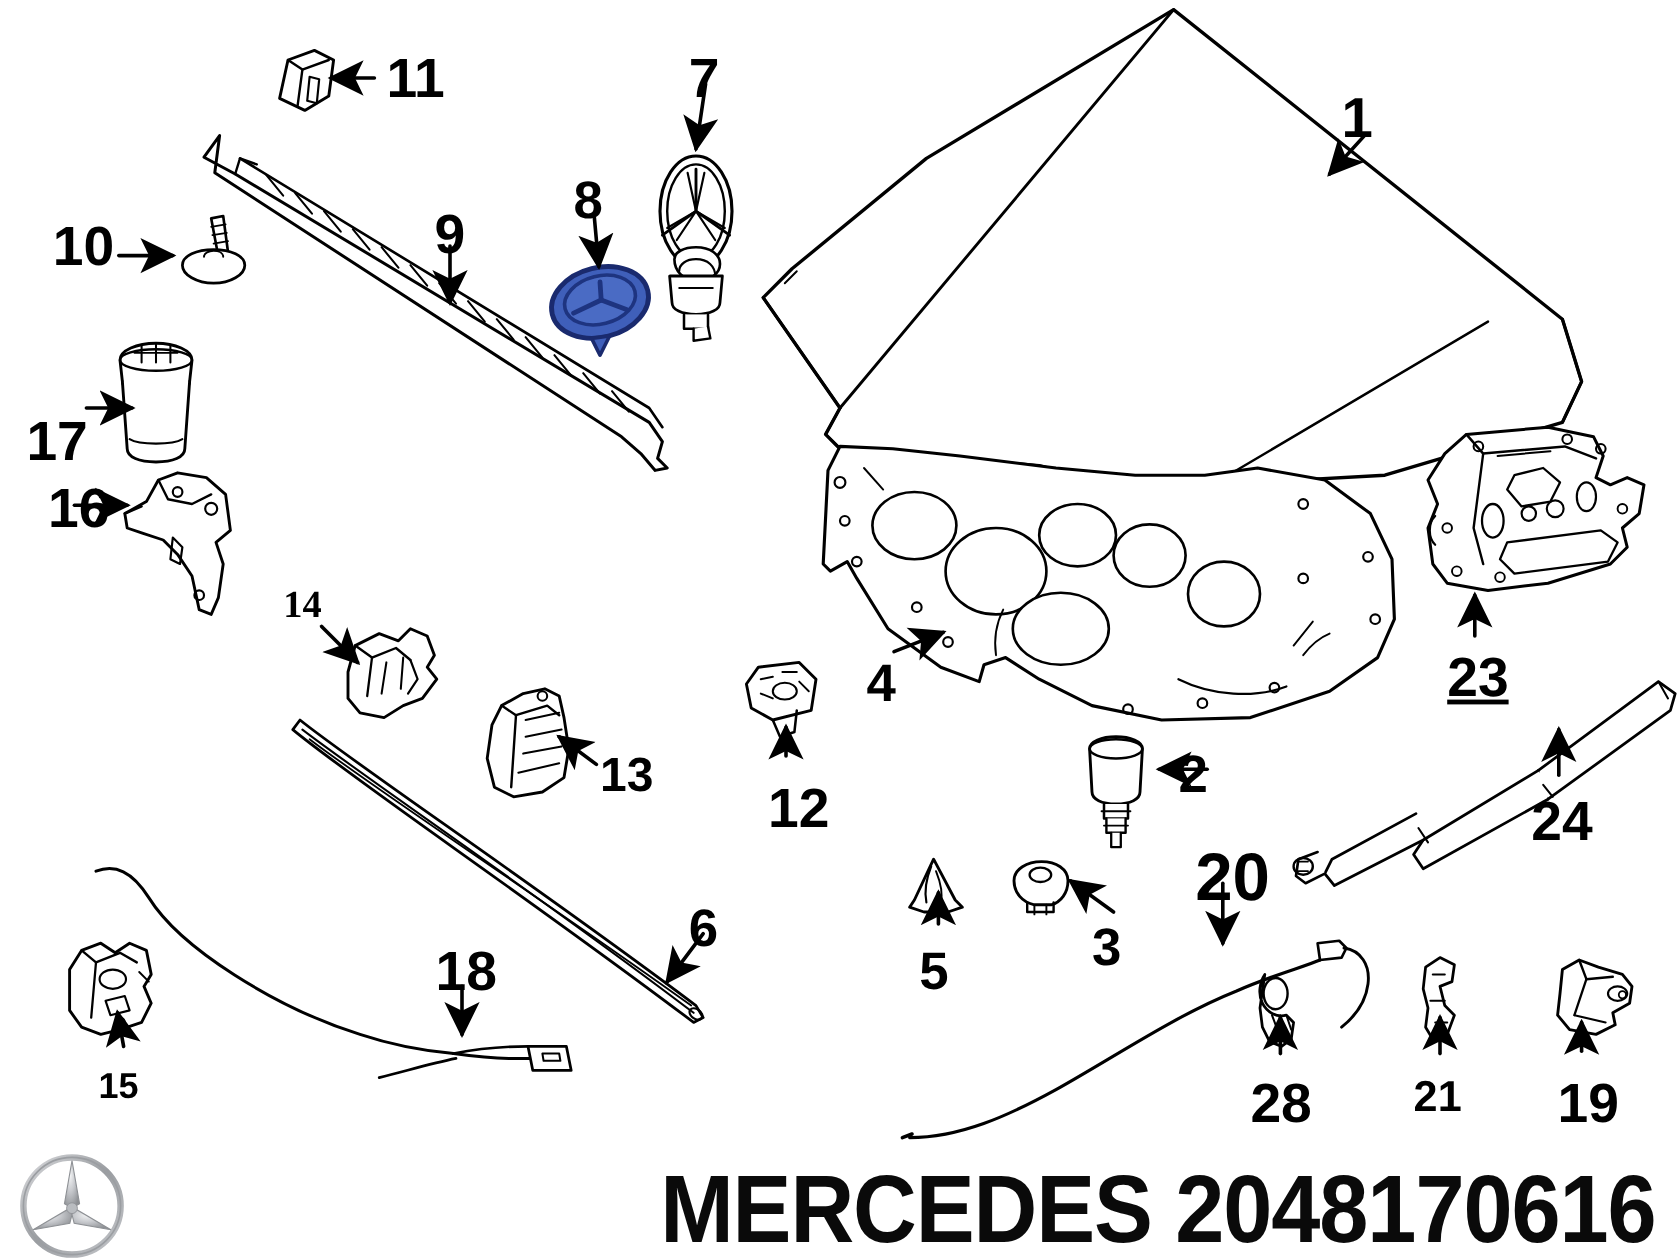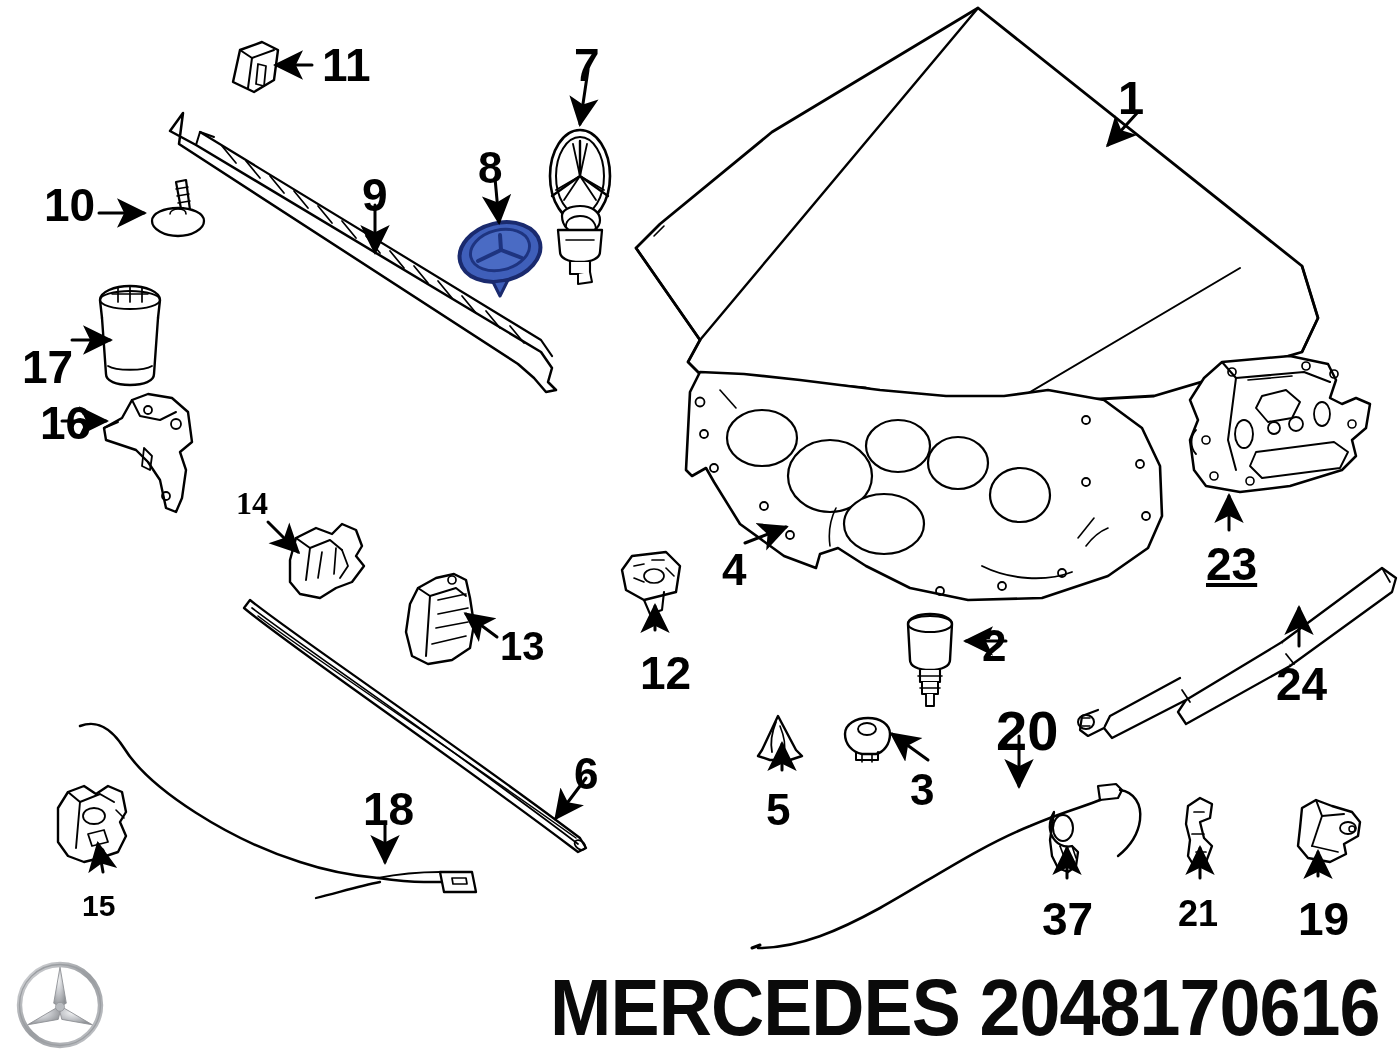--- a/index.html
+++ b/index.html
@@ -403,21 +403,21 @@
   <div class="callout" style="left:640px;top:650px;font-size:46px;">12</div>
   <div class="callout" style="left:500px;top:626px;font-size:40px;">13</div>
   <div class="callout" style="left:236px;top:487px;font-size:32px;font-family:Liberation Serif, serif;">14</div>
   <div class="callout" style="left:82px;top:891px;font-size:30px;">15</div>
   <div class="callout" style="left:12px;top:400px;font-size:46px;margin-left:28px;">16</div>
   <div class="callout" style="left:22px;top:320px;font-size:46px;margin-top:24px;">17</div>
   <div class="callout" style="left:1298px;top:896px;font-size:46px;">19</div>
   <div class="callout" style="left:363px;top:786px;font-size:46px;">18</div>
   <div class="callout" style="left:996px;top:703px;font-size:56px;">20</div>
   <div class="callout" style="left:1178px;top:896px;font-size:36px;">21</div>
-  <div class="callout" style="left:1042px;top:896px;font-size:46px;">37</div>
+  <div class="callout" style="left:1042px;top:896px;font-size:46px;">28</div>
   <div class="callout" style="left:1206px;top:541px;font-size:46px;text-decoration:underline;">23</div>
   <div class="callout" style="left:1276px;top:661px;font-size:46px;">24</div>
 
   <div class="footer-bar"></div>
 
   <svg class="brand-logo" viewBox="0 0 100 100">
     <circle cx="50" cy="50" r="45" fill="#ffffff" stroke="url(#ringGrad)" stroke-width="6"></circle>
     <circle cx="50" cy="50" r="45" fill="none" stroke="#9b9ea2" stroke-width="1.5"></circle>
     <g fill="url(#starGrad)" stroke="#8e9195" stroke-width="1">
       <path d="M50,8 L57,48 L50,52 L43,48 Z"></path>

